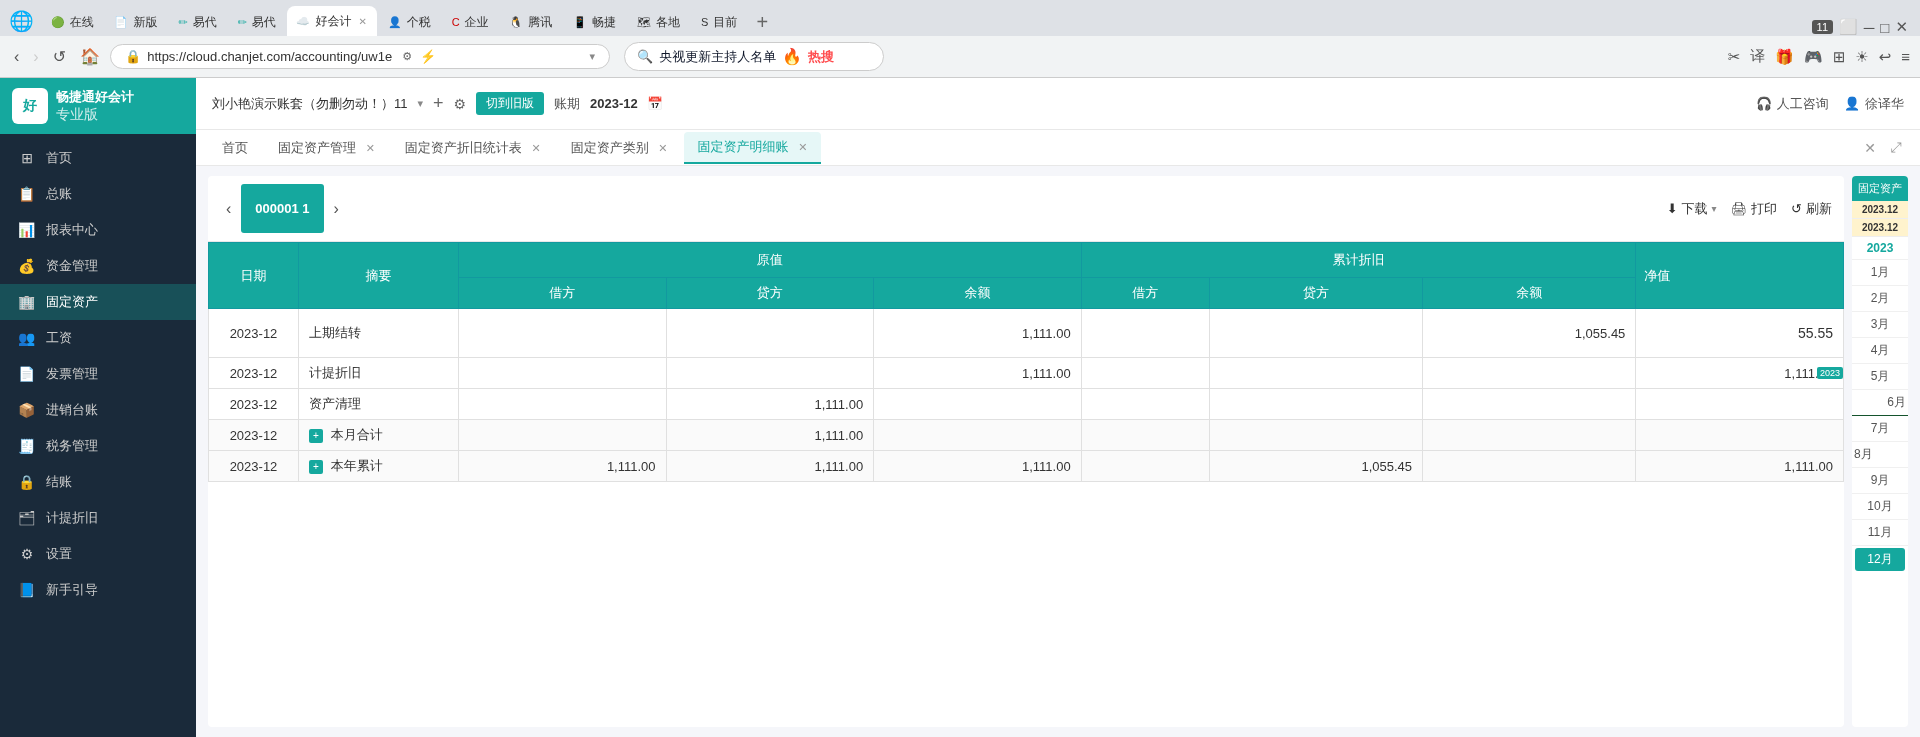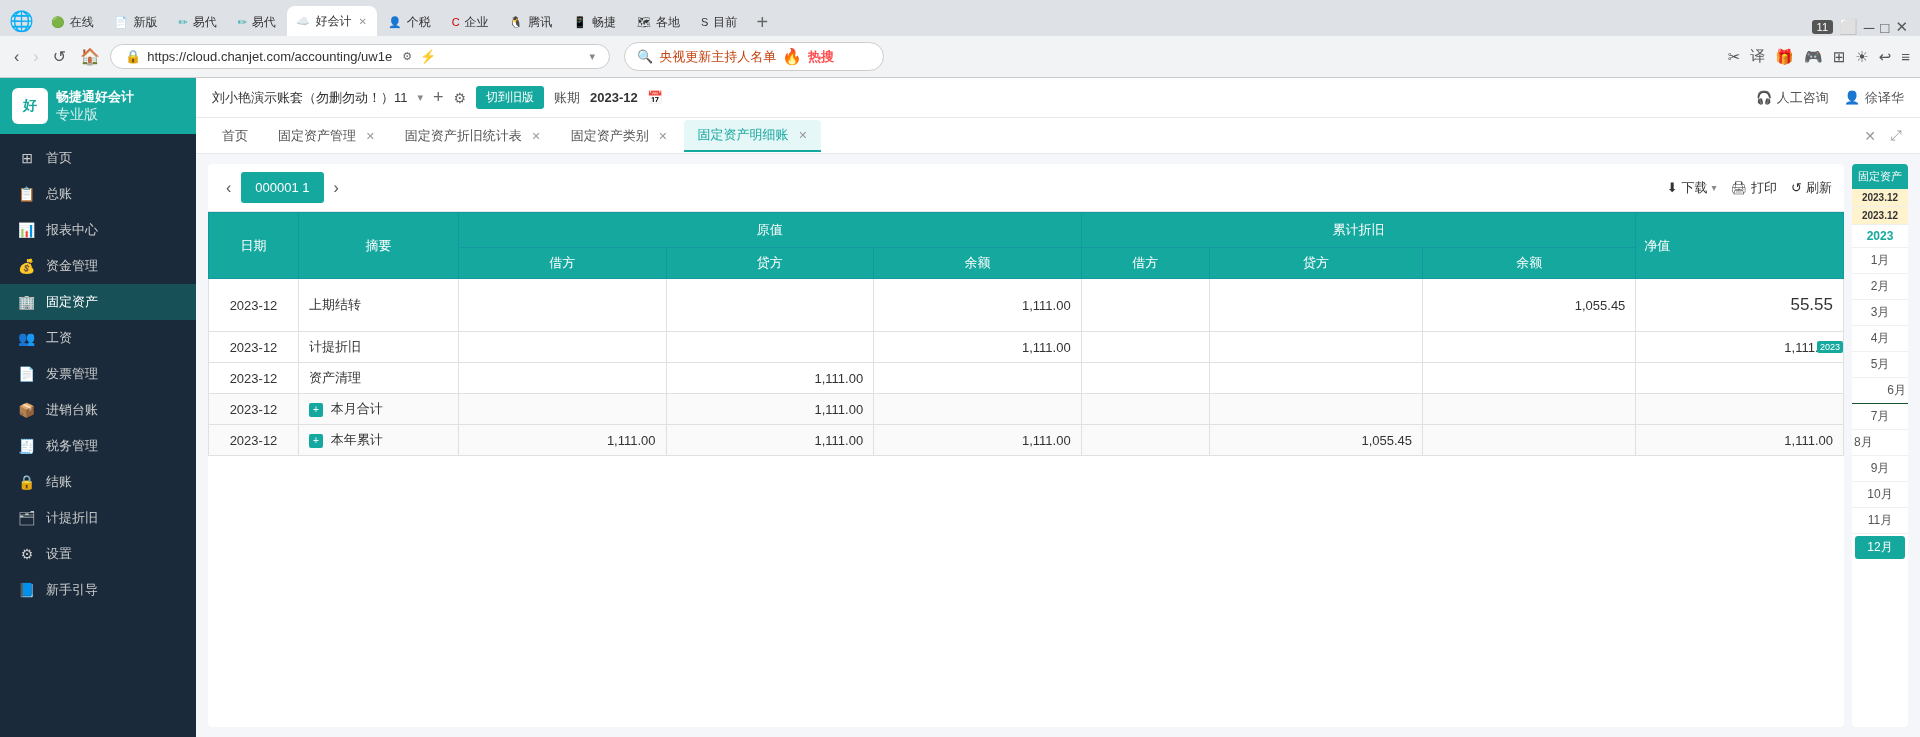--- a/index.html
+++ b/index.html
@@ -82,21 +82,21 @@
     <button style="background:none;border:none;cursor:pointer;color:#555;font-size:16px;padding:4px;">🏠</button>
     <div style="flex:0 0 500px;display:flex;align-items:center;background:#fff;border:1px solid #ccc;border-radius:20px;padding:4px 14px;gap:6px;">
       <span style="color:green;font-size:13px;">🔒</span>
       <span style="font-size:13px;color:#333;">https://cloud.chanjet.com/accounting/uw1e</span>
       <span style="font-size:11px;color:#666;margin-left:4px;">⚙</span>
       <span style="font-size:13px;color:#ff9900;margin-left:2px;">⚡</span>
       <span style="font-size:11px;color:#888;margin-left:auto;">▾</span>
     </div>
     <div style="display:flex;align-items:center;gap:6px;background:#fff;border:1px solid #ccc;border-radius:16px;padding:4px 12px;margin-left:8px;min-width:260px;">
       <span style="color:#999;font-size:13px;">🔍</span>
-      <span style="font-size:13px;color:#c2410c;">央视更新主持人名单</span>
+      <span style="font-size:13px;color:#0f172a;">央视更新主持人名单</span>
       <span style="font-size:16px;">🔥</span>
       <span style="color:#ff4d4f;font-weight:bold;font-size:13px;">热搜</span>
     </div>
     <div style="margin-left:auto;display:flex;gap:10px;align-items:center;">
       <span style="font-size:15px;color:#555;cursor:pointer;">✂</span>
       <span style="font-size:15px;color:#555;cursor:pointer;">译</span>
       <span style="font-size:15px;color:#f90;cursor:pointer;">🎁</span>
       <span style="font-size:15px;color:#555;cursor:pointer;">🎮</span>
       <span style="font-size:15px;color:#555;cursor:pointer;">⊞</span>
       <span style="font-size:15px;color:#555;cursor:pointer;">☀</span>
@@ -167,21 +167,21 @@
       </div>
       <div style="display:flex;align-items:center;gap:10px;padding:9px 18px;color:#ccc;cursor:pointer;font-size:13px;">
         <span style="font-size:14px;width:18px;text-align:center;">📘</span>
         <span>新手引导</span>
       </div>
     </div>
   </div>
 
   <div style="flex:1;display:flex;flex-direction:column;background:#f5f6fa;overflow:hidden;">
 
-    <div style="background:#fff;border-bottom:1px solid #e8e8e8;padding:0 16px;display:flex;align-items:center;height:40px;gap:10px;flex-shrink:0;">
+    <div style="background:#fff;border-bottom:1px solid #e8e8e8;padding:0 16px;display:flex;align-items:center;height:52px;gap:10px;flex-shrink:0;">
       <span style="font-size:13px;color:#333;">刘小艳演示账套（勿删勿动！）11</span>
       <span style="font-size:11px;color:#888;cursor:pointer;">▾</span>
       <button style="background:none;border:none;cursor:pointer;font-size:18px;color:#666;">+</button>
       <button style="background:none;border:none;cursor:pointer;font-size:14px;color:#666;">⚙</button>
       <button style="background:#15a89e;color:#fff;border:none;border-radius:3px;padding:3px 10px;font-size:12px;cursor:pointer;">切到旧版</button>
       <span style="font-size:13px;color:#555;">账期</span>
       <span style="font-size:13px;color:#333;font-weight:bold;">2023-12</span>
       <span style="font-size:13px;color:#15a89e;cursor:pointer;">📅</span>
       <div style="margin-left:auto;display:flex;align-items:center;gap:16px;">
         <span style="font-size:13px;color:#555;cursor:pointer;display:flex;align-items:center;gap:4px;">
@@ -217,21 +217,21 @@
       <button style="display:flex;align-items:center;justify-content:center;width:24px;height:24px;border-radius:4px;border:none;background:none;cursor:pointer;font-size:14px;color:#999;">⤢</button>
     </div>
 
     <div style="flex:1;overflow:auto;padding:10px 12px;display:flex;gap:8px;">
 
       <div style="flex:1;background:#fff;border-radius:4px;overflow:hidden;display:flex;flex-direction:column;min-width:0;">
 
         <div style="display:flex;align-items:center;justify-content:space-between;padding:8px 12px;border-bottom:1px solid #e8e8e8;">
           <div style="display:flex;align-items:center;gap:4px;font-size:13px;">
             <span style="cursor:pointer;color:#555;padding:2px 6px;font-size:16px;">‹</span>
-            <span style="background:#15a89e;color:#fff;padding:8px 14px;border-radius:3px;font-size:13px;">000001  1</span>
+            <span style="background:#15a89e;color:#fff;padding:17px 14px;border-radius:3px;font-size:13px;font-weight:bold;">000001  1</span>
             <span style="cursor:pointer;color:#555;padding:2px 6px;font-size:16px;">›</span>
           </div>
           <div style="display:flex;gap:14px;align-items:center;">
             <span style="display:flex;align-items:center;gap:4px;cursor:pointer;color:#333;font-size:13px;">
               <span>⬇</span>
               <span>下载</span>
               <span style="font-size:10px;color:#888;">▾</span>
             </span>
             <span style="display:flex;align-items:center;gap:4px;cursor:pointer;color:#333;font-size:13px;">
               <span>🖨</span>
@@ -267,21 +267,21 @@
 
               <tr>
                 <td style="border:1px solid #e0e0e0;text-align:center;padding:6px 8px;font-size:13px;color:#333;">2023-12</td>
                 <td style="border:1px solid #e0e0e0;text-align:left;padding:6px 10px;font-size:13px;color:#333;">上期结转</td>
                 <td style="border:1px solid #e0e0e0;text-align:right;padding:6px 10px;font-size:13px;color:#333;"></td>
                 <td style="border:1px solid #e0e0e0;text-align:right;padding:6px 10px;font-size:13px;color:#333;"></td>
                 <td style="border:1px solid #e0e0e0;text-align:right;padding:6px 10px;font-size:13px;color:#333;">1,111.00</td>
                 <td style="border:1px solid #e0e0e0;text-align:right;padding:6px 10px;font-size:13px;color:#333;"></td>
                 <td style="border:1px solid #e0e0e0;text-align:right;padding:6px 10px;font-size:13px;color:#333;"></td>
                 <td style="border:1px solid #e0e0e0;text-align:right;padding:6px 10px;font-size:13px;color:#333;">1,055.45</td>
-                <td style="border:1px solid #e0e0e0;text-align:right;padding:16px 10px;font-size:17px;color:#333;">55.55</td>
+                <td style="border:1px solid #e0e0e0;text-align:right;padding:16px 10px;font-size:14px;color:#333;">55.55</td>
               </tr>
 
               <tr>
                 <td style="border:1px solid #e0e0e0;text-align:center;padding:6px 8px;font-size:13px;color:#333;">2023-12</td>
                 <td style="border:1px solid #e0e0e0;text-align:left;padding:6px 10px;font-size:13px;color:#333;">计提折旧</td>
                 <td style="border:1px solid #e0e0e0;text-align:right;padding:6px 10px;font-size:13px;color:#333;"></td>
                 <td style="border:1px solid #e0e0e0;text-align:right;padding:6px 10px;font-size:13px;color:#333;"></td>
                 <td style="border:1px solid #e0e0e0;text-align:right;padding:6px 10px;font-size:13px;color:#333;">1,111.00</td>
                 <td style="border:1px solid #e0e0e0;text-align:right;padding:6px 10px;font-size:13px;color:#333;"></td>
                 <td style="border:1px solid #e0e0e0;text-align:right;padding:6px 10px;font-size:13px;color:#333;"></td>

